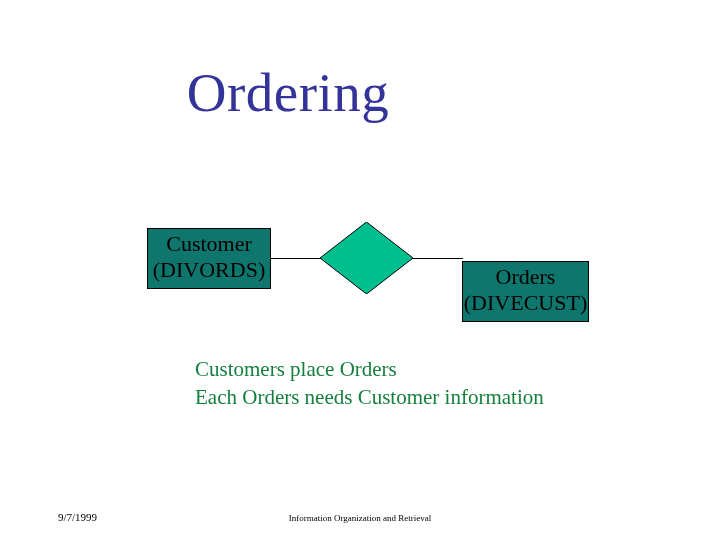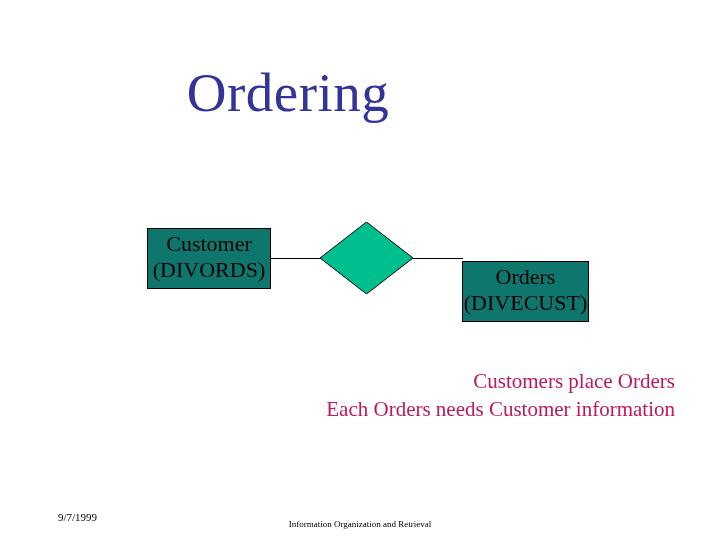--- a/index.html
+++ b/index.html
@@ -86,23 +86,22 @@
 
   
   #body-text {
     position: absolute;
     left: 195px;
     top: 355px;
     width: 480px;
     font-family: "Liberation Serif", "DejaVu Serif", serif;
     font-size: 21px;
     line-height: 28px;
-    color: #be185d;
-    text-align: right;
-    margin-top: 12px;
+    color: #15803d;
+    text-align: left;
   }
   #body-text div { white-space: nowrap; }
 
   
   #footer-date {
     position: absolute;
     left: 58px;
     top: 512px;
     font-family: "Liberation Serif", "DejaVu Serif", serif;
     font-size: 11px;
@@ -114,21 +113,20 @@
     position: absolute;
     left: 0;
     top: 513px;
     width: 720px;
     text-align: center;
     font-family: "Liberation Serif", "DejaVu Serif", serif;
     font-size: 9px;
     line-height: 11px;
     color: #000000;
     white-space: nowrap;
-    margin-top: 6px;
   }
 </style>
 </head>
 <body>
 
 <div id="slide">
 
   <div id="slide-title">Ordering</div>
 
   <div id="er-diagram">

